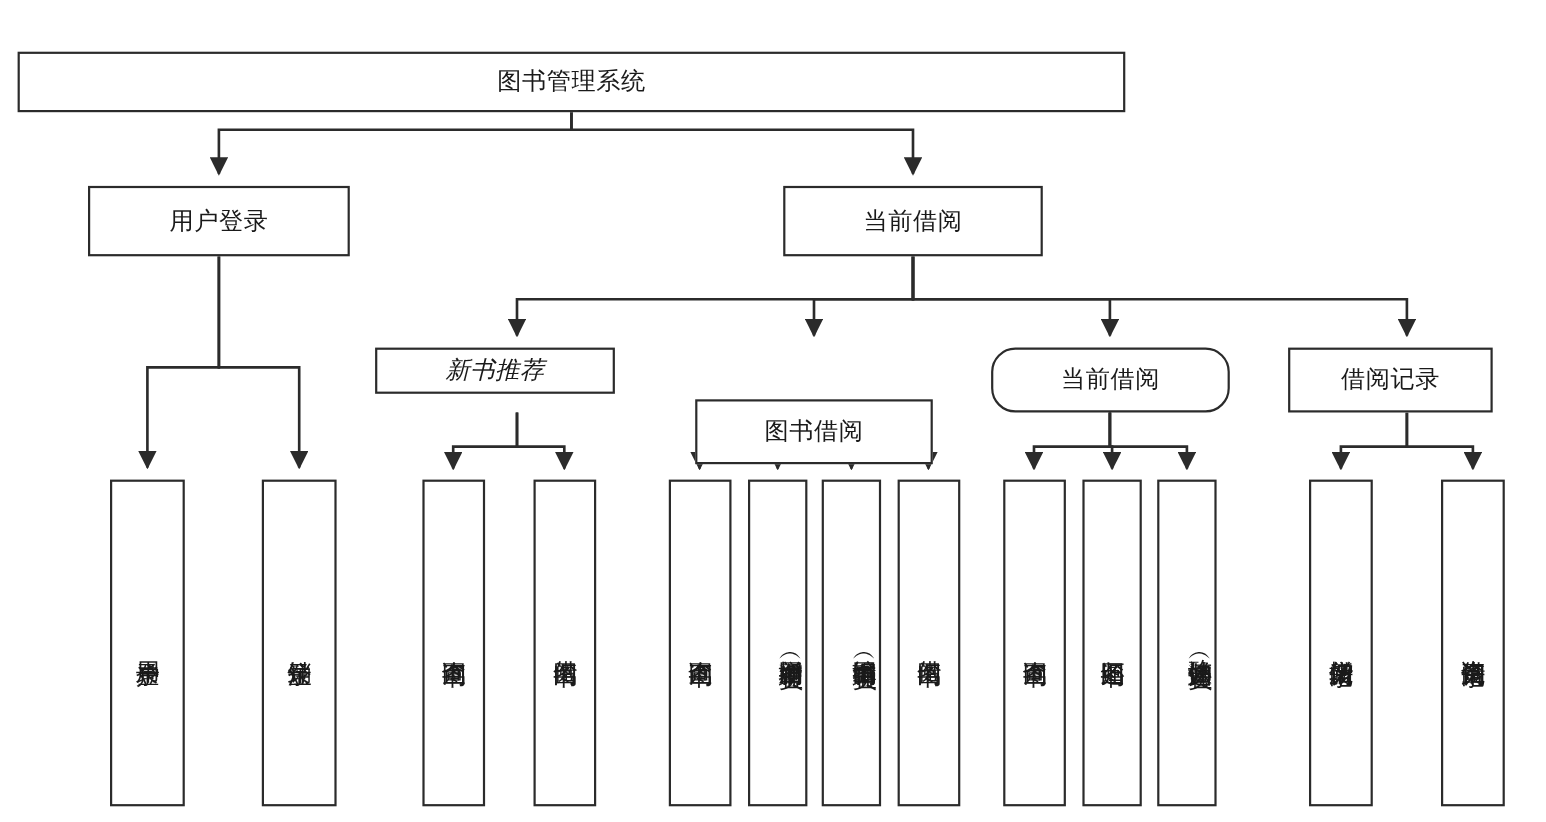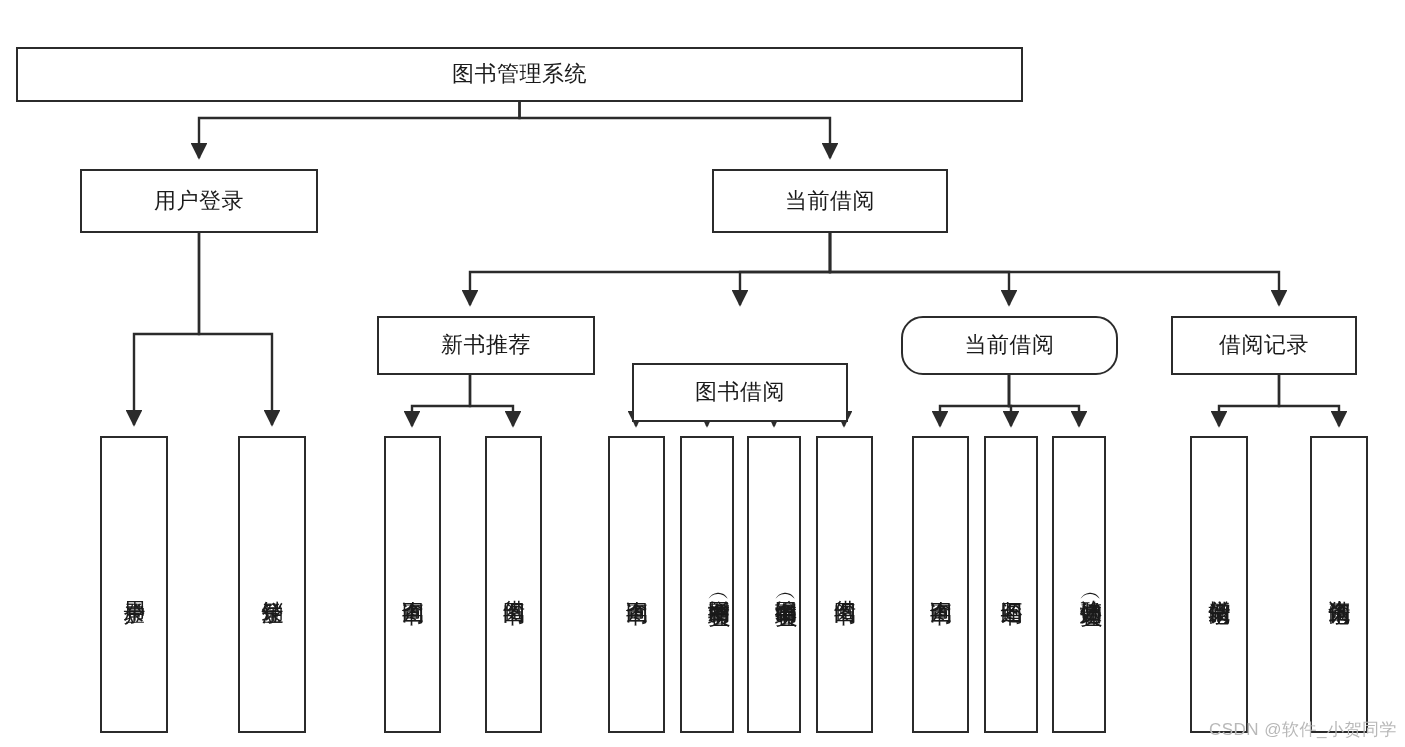--- a/index.html
+++ b/index.html
@@ -107,21 +107,21 @@
   <div id="nodes">
       <div class="node node-h" style="left: 16px; top: 11px; width: 1007px; height: 55px; margin-top: 36px;">
         <span>图书管理系统</span>
       </div>
       <div class="node node-h" style="left: 80px; top: 169px; width: 238px; height: 64px;">
         <span>用户登录</span>
       </div>
       <div class="node node-h" style="left: 712px; top: 169px; width: 236px; height: 64px;">
         <span>当前借阅</span>
       </div>
-      <div class="node node-h" style="left: 377px; top: 316px; width: 218px; height: 59px;">
+      <div class="node node-h" style="left: 341px; top: 316px; width: 218px; height: 42px; font-style: italic;">
         <span>新书推荐</span>
       </div>
       <div class="node node-h" style="left: 632px; top: 316px; width: 216px; height: 59px; margin-top: 47px;">
         <span>图书借阅</span>
       </div>
       <div class="node node-h" style="left: 901px; top: 316px; width: 217px; height: 59px; border-radius: 22px;">
         <span>当前借阅</span>
       </div>
       <div class="node node-h" style="left: 1171px; top: 316px; width: 186px; height: 59px;">
         <span>借阅记录</span>
@@ -160,15 +160,14 @@
         <span>确认归还（管理员）</span>
       </div>
       <div class="node node-v anchor-mid" style="left: 1190px; top: 436px; width: 58px; height: 297px;">
         <span>新增借阅记录</span>
       </div>
       <div class="node node-v anchor-mid" style="left: 1310px; top: 436px; width: 58px; height: 297px;">
         <span>查询借阅记录</span>
       </div>
     </div>
 
-  <div class="watermark">CSDN @软件_小贺同学</div>
 
 </div>
 
 </body></html>

